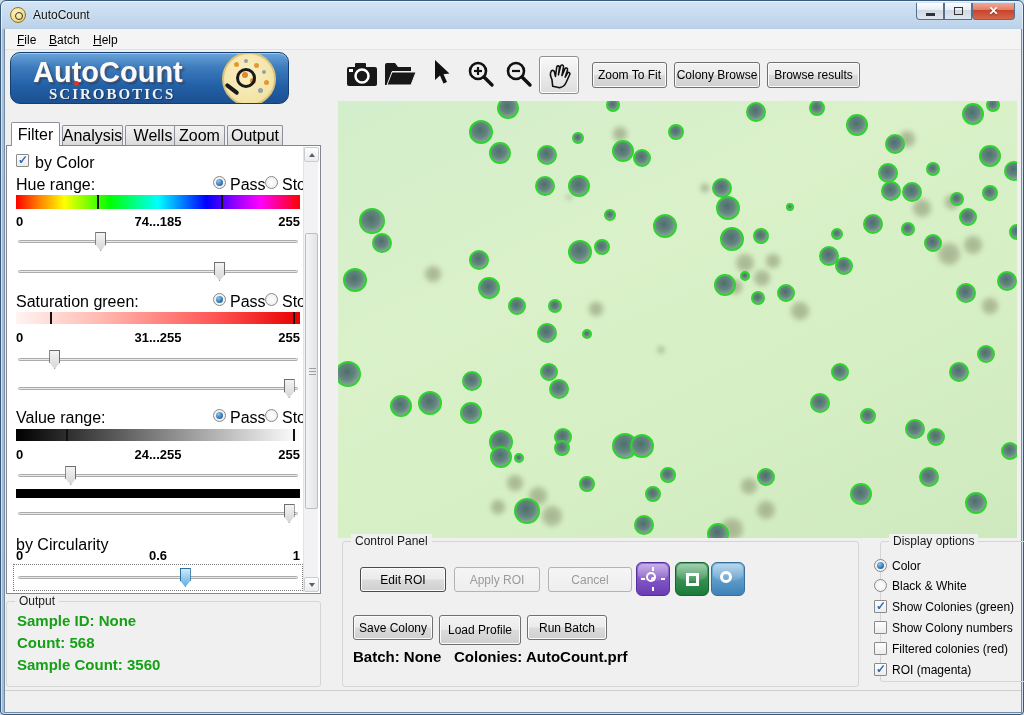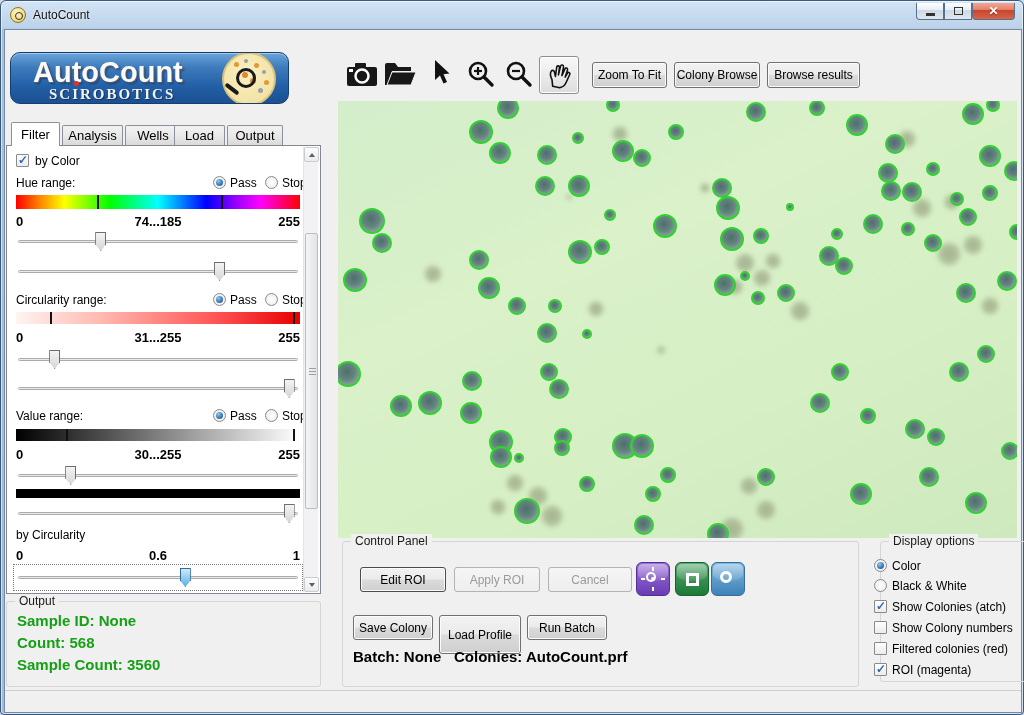--- a/index.html
+++ b/index.html
@@ -55,24 +55,24 @@
   .push-btn { border:1px solid #707070; border-radius:3px; font-size:12px; color:#000;
     background:linear-gradient(#f2f2f2, #ebebeb 48%, #dbdbdb 52%, #cfcfcf); box-shadow: inset 0 0 0 1px #fbfbfb; }
   .push-btn.dark-border { border-color:#4b4b4b; }
   .push-btn.disabled { color:#9b9b9b; border-color:#b0b4b7; background:linear-gradient(#f5f5f5,#eeeeee); box-shadow:none; }
   .b-zoomfit { left:591px; top:61px; width:75px; height:26px; }
   .b-colony { left:673px; top:61px; width:86px; height:26px; }
   .b-browse { left:766px; top:61px; width:93px; height:26px; }
 
   
   .tab { position:absolute; top:124px; height:20px; border:1px solid #8b909a; border-bottom:none; border-radius:2px 2px 0 0;
-    background:linear-gradient(#f2f2f2,#e8e8e8 55%, #d9d9d9); font-size:13px; display:flex; align-items:center; justify-content:center; color:#000; }
+    background:linear-gradient(#f2f2f2,#e8e8e8 55%, #d9d9d9); font-size:16px; display:flex; align-items:center; justify-content:center; color:#000; }
   .tab.active { top:121px; height:24px; background:#fff; z-index:3; }
   .panel { position:absolute; left:5px; top:144px; width:315px; height:449px; background:#fff; border:1px solid #828790; z-index:2; }
-  .pc { position:absolute; font-size:12px; color:#000; }
+  .pc { position:absolute; font-size:16px; color:#000; }
   .lbl { font-size:12px; color:#000; }
 
   .checkbox { position:absolute; width:13px; height:13px; border:1px solid #8a8a8a; background:linear-gradient(#fdfdfd,#ececec); border-radius:1px; }
   .checkbox.on::after { content:'\2713'; position:absolute; left:1px; top:-2px; font-size:12px; font-weight:bold; color:#3468af; }
   .radio { position:absolute; width:13px; height:13px; border:1px solid #8a8a8a; border-radius:50%; background:radial-gradient(#ffffff,#e9e9e9); }
   .radio.on::after { content:''; position:absolute; left:2px; top:2px; width:7px; height:7px; border-radius:50%;
     background:radial-gradient(circle at 35% 30%, #8cc6ee, #2a6aab 70%); }
 
   .gbar { position:absolute; left:9px; width:284px; }
   .hue-bar { height:14px; background:linear-gradient(to right,#f00 0%,#ff8000 8%,#ff0 17%,#0f0 33%,#0ff 50%,#00f 67%,#a000ff 78%,#f0f 86%,#f00 100%); }
@@ -148,20 +148,25 @@
     <div class="winbtn btn-max">
         <div class="glyph-max"></div>
       </div>
     <div class="winbtn btn-close">
         <span>✕</span>
       </div>
   </div>
 
   <div class="client"></div>
 
+  <div class="menubar">
+    <div class="menu-item" style="left:8px"><u>F</u><span></span>ile</div>
+    <div class="menu-item" style="left:40px"><u>B</u>atch</div>
+    <div class="menu-item" style="left:84px"><u>H</u>elp</div>
+  </div>
 
   <div class="logo">
     <div class="logo-title">AutoCount</div>
     <div class="logo-sub"><span>SC</span><span class="dot-i">I</span><span>ROBOTICS</span></div>
     <div class="petri">
       <div class="d" style="left:10px;top:8px;width:5px;height:5px;background:#e09a35"></div>
       <div class="d" style="left:20px;top:5px;width:4px;height:4px;background:#9aa0a8"></div>
       <div class="d" style="left:30px;top:9px;width:5px;height:5px;background:#e09a35"></div>
       <div class="d" style="left:38px;top:16px;width:4px;height:4px;background:#9aa0a8"></div>
       <div class="d" style="left:40px;top:26px;width:5px;height:5px;background:#e09a35"></div>
@@ -212,21 +217,21 @@
       <path d="M9 28 L7.2 21 C5.2 18 4.2 14 5.2 12 C6.2 10.3 8.2 10.8 8.8 12.7 L10.4 17 L10.4 7 C10.4 4.8 13.4 4.8 13.4 7 L13.4 15 L14.4 5.3 C14.7 3.2 17.6 3.6 17.6 5.7 L17.2 15.2 L19.4 7.6 C20 5.5 22.6 6.3 22.3 8.4 L20.9 16.4 L22.8 11.8 C23.6 9.9 26 10.9 25.4 12.9 C24 17.5 23.4 19.8 22.4 22.8 C21.4 25.8 19.6 27.6 16.6 28.4 Z" fill="none" stroke="#111" stroke-width="1.7" stroke-linejoin="round" transform="rotate(8 14 15)"></path>
     </svg>
   </div>
   <div class="toolbtn push-btn b-zoomfit">Zoom To Fit</div>
   <div class="toolbtn push-btn b-colony">Colony Browse</div>
   <div class="toolbtn push-btn b-browse">Browse results</div>
 
   <div class="tab active" style="left:10px;width:49px">Filter</div>
   <div class="tab" style="left:61px;width:61px">Analysis</div>
   <div class="tab" style="left:124px;width:56px">Wells</div>
-  <div class="tab" style="left:173px;width:51px">Load</div>
+  <div class="tab" style="left:173px;width:51px">Zoom</div>
   <div class="tab" style="left:226px;width:56px">Output</div>
 
   <div class="panel">
     <div class="checkbox on" style="left:9px;top:8px"></div>
     <div class="pc" style="left:28px;top:8px">by Color</div>
 
     <div class="pc" style="left:9px;top:30px">Hue range:</div>
     <div class="radio on" style="left:206px;top:30px"></div>
     <div class="pc" style="left:223px;top:30px">Pass</div>
     <div class="radio" style="left:258px;top:30px"></div>
@@ -242,21 +247,21 @@
     </div>
     <div class="slider" style="top:86px">
         <div class="track"></div>
         <div class="thumb" style="left: calc(29.0196% - 3.19216px);"></div>
       </div>
     <div class="slider" style="top:116px">
         <div class="track"></div>
         <div class="thumb" style="left: calc(72.549% - 7.98039px);"></div>
       </div>
 
-    <div class="pc" style="left:9px;top:147px">Circularity range:</div>
+    <div class="pc" style="left:9px;top:147px">Saturation green:</div>
     <div class="radio on" style="left:206px;top:147px"></div>
     <div class="pc" style="left:223px;top:147px">Pass</div>
     <div class="radio" style="left:258px;top:147px"></div>
     <div class="pc" style="left:275px;top:147px">Stop</div>
     <div class="gbar sat-bar" style="top:166px">
       <div class="tick" style="left: calc(12.1569% - 1px);"></div>
       <div class="tick" style="left: calc(98.0392% - 1px);"></div>
     </div>
     <div class="minmax" style="top:184px">
       <span class="mn">0</span>
@@ -276,34 +281,34 @@
     <div class="radio on" style="left:206px;top:263px"></div>
     <div class="pc" style="left:223px;top:263px">Pass</div>
     <div class="radio" style="left:258px;top:263px"></div>
     <div class="pc" style="left:275px;top:263px">Stop</div>
     <div class="gbar val-bar" style="top:283px">
       <div class="tick" style="left: calc(18.0392% - 1px);"></div>
       <div class="tick" style="left: calc(98.0392% - 1px);"></div>
     </div>
     <div class="minmax" style="top:301px">
       <span class="mn">0</span>
-        <span class="md">30...255</span>
+        <span class="md">24...255</span>
         <span class="mx">255</span>
     </div>
     <div class="slider" style="top:320px">
         <div class="track"></div>
         <div class="thumb" style="left: calc(18.0392% - 1.98431px);"></div>
       </div>
     <div class="gbar black-bar" style="top:343px"></div>
     <div class="slider" style="top:358px">
         <div class="track"></div>
         <div class="thumb" style="left: calc(98.0392% - 10.7843px);"></div>
       </div>
 
-    <div class="pc" style="left:9px;top:382px">by Circularity</div>
+    <div class="pc" style="left:9px;top:390px">by Circularity</div>
     <div class="minmax" style="top:402px">
       <span class="mn">0</span>
         <span class="md">0.6</span>
         <span class="mx">1</span>
     </div>
     <div class="focus-rect" style="top:418px"></div>
     <div class="slider" style="top:422px">
         <div class="track"></div>
         <div class="thumb blue" style="left: calc(60% - 6.6px);"></div>
       </div>
@@ -461,41 +466,41 @@
     <div class="iconbtn ib-green" style="left:332px;top:20px">
       <div class="gloss"></div>
         <div class="ib-square"></div>
     </div>
     <div class="iconbtn ib-blue" style="left:368px;top:20px">
       <div class="gloss"></div>
         <div class="ib-circle"></div>
     </div>
 
     <div class="cp-btn push-btn" style="left:10px;top:73px;width:80px;height:25px">Save Colony</div>
-    <div class="cp-btn push-btn" style="left:96px;top:73px;width:82px;height:39px">Load Profile</div>
+    <div class="cp-btn push-btn" style="left:96px;top:73px;width:82px;height:30px">Load Profile</div>
     <div class="cp-btn push-btn" style="left:184px;top:73px;width:80px;height:25px">Run Batch</div>
 
     <div class="status-txt" style="left:10px;top:106px">Batch: None</div>
     <div class="status-txt" style="left:111px;top:106px">Colonies: AutoCount.prf</div>
   </div>
 
   <div class="group" style="left:879px;top:540px;width:148px;height:141px">
     <div class="group-label">Display options</div>
   </div>
   <div class="opt-row" style="top:558px">
     <div class="radio on"></div>
     <span class="lbl">Color</span>
   </div>
   <div class="opt-row" style="top:578px">
     <div class="radio"></div>
     <span class="lbl">Black &amp; White</span>
   </div>
   <div class="opt-row" style="top:599px">
     <div class="checkbox on"></div>
-    <span class="lbl">Show Colonies (atch)</span>
+    <span class="lbl">Show Colonies (green)</span>
   </div>
   <div class="opt-row" style="top:620px">
     <div class="checkbox"></div>
     <span class="lbl">Show Colony numbers</span>
   </div>
   <div class="opt-row" style="top:641px">
     <div class="checkbox"></div>
     <span class="lbl">Filtered colonies (red)</span>
   </div>
   <div class="opt-row" style="top:662px">

